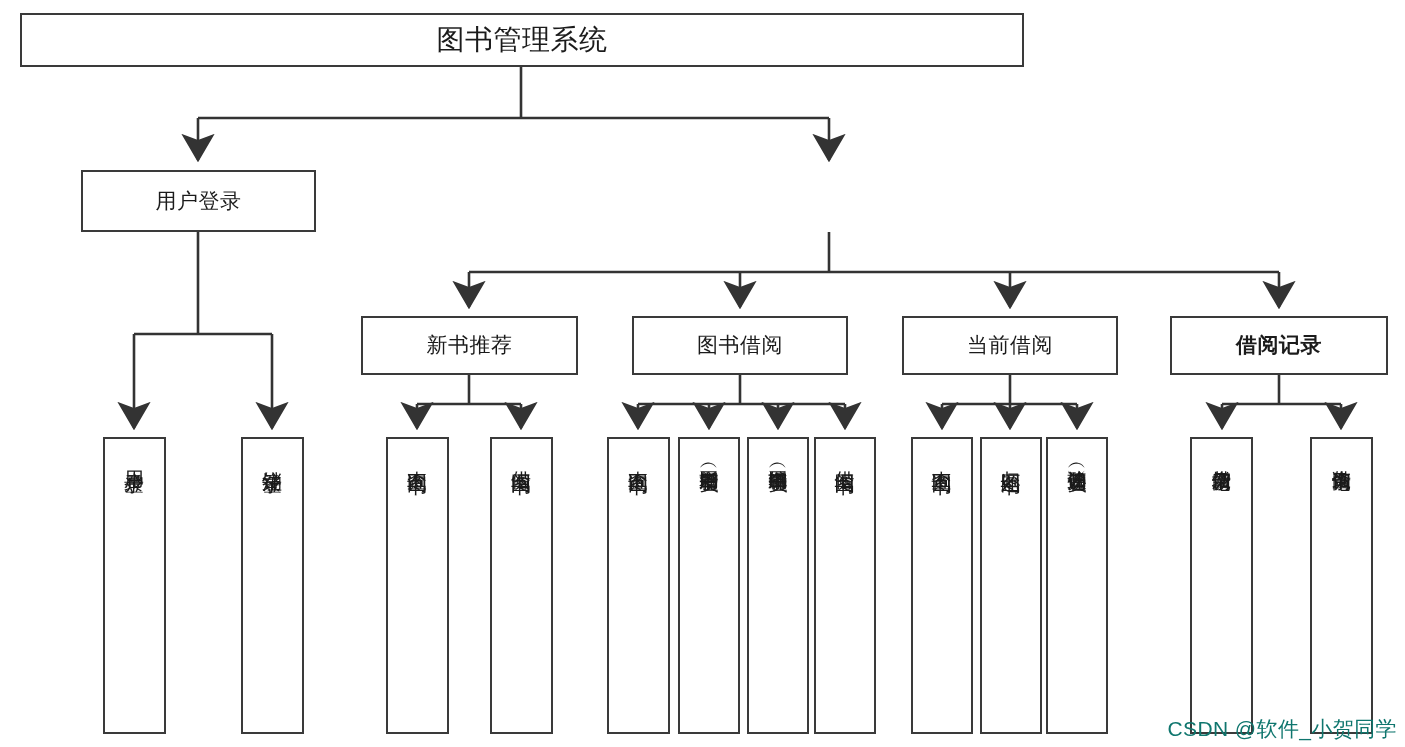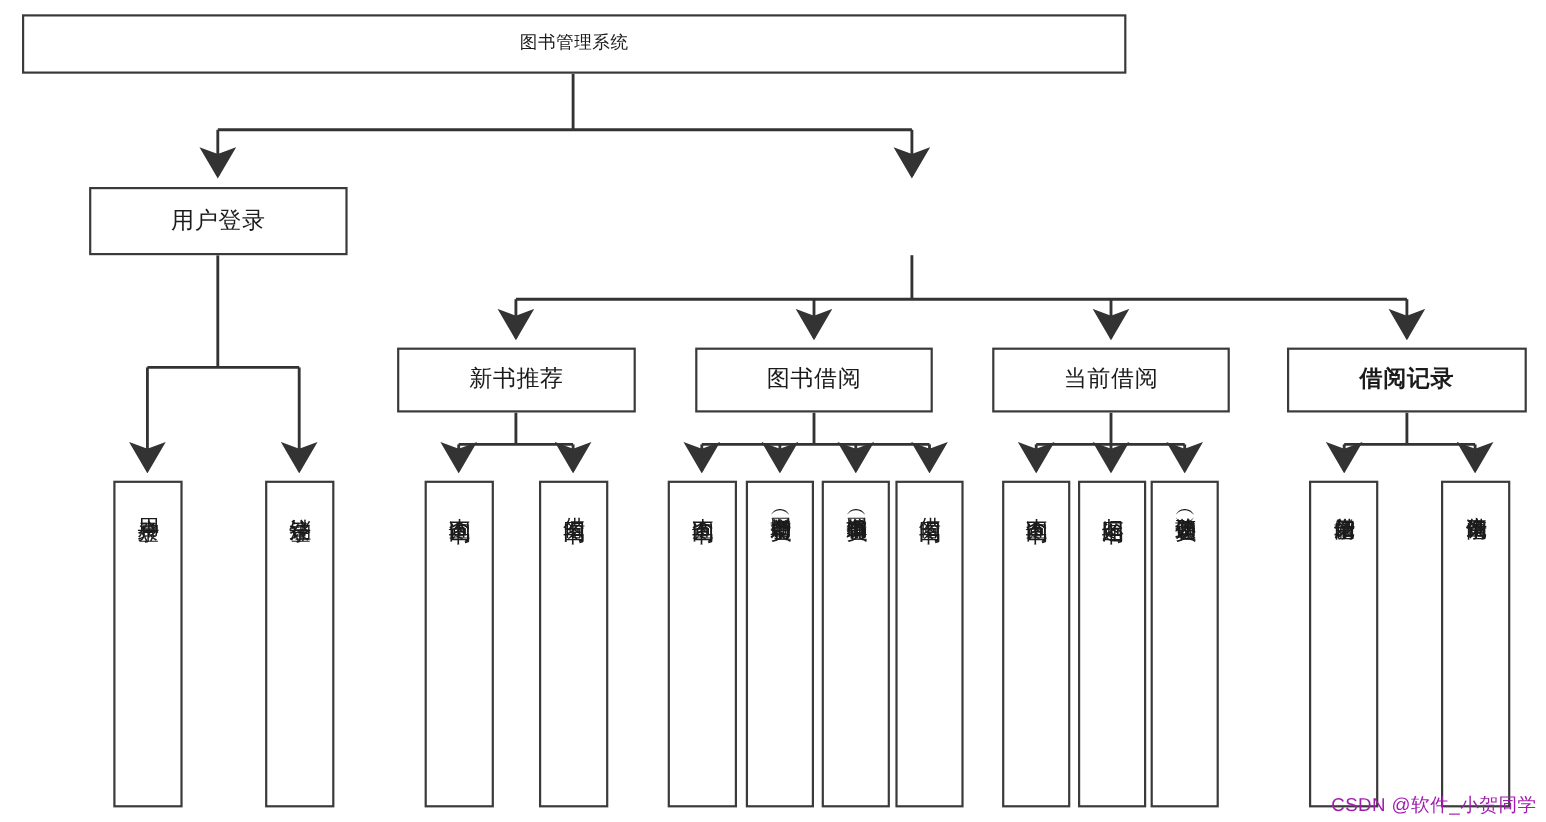--- a/index.html
+++ b/index.html
@@ -56,28 +56,28 @@
     line-height: 1.30;
     letter-spacing: 1.5px;
     white-space: nowrap;
   }
   .node.vert.tall .lbl {
     font-size: 19px;
     line-height: 1.26;
     letter-spacing: 0.5px;
   }
   .node.root .lbl {
-    font-size: 16px;
+    font-size: 28px;
   }
   #watermark {
     position: absolute;
     right: 8px;
     bottom: 4px;
-    font-size: 17px;
-    color: #a21caf;
+    font-size: 21px;
+    color: #0f766e;
     letter-spacing: 0.4px;
     z-index: 6;
     white-space: nowrap;
     pointer-events: none;
   }
 </style>
 </head>
 <body>
 
 <div id="canvas">

